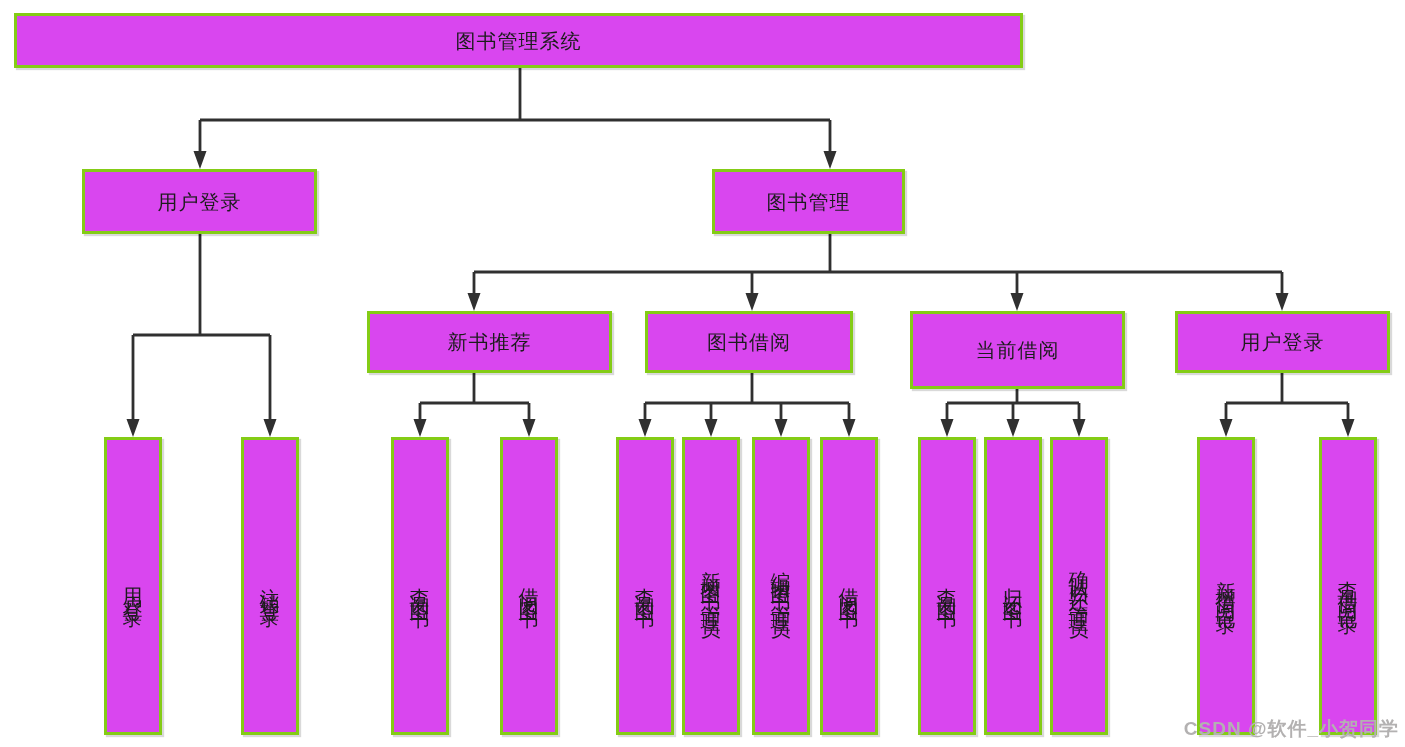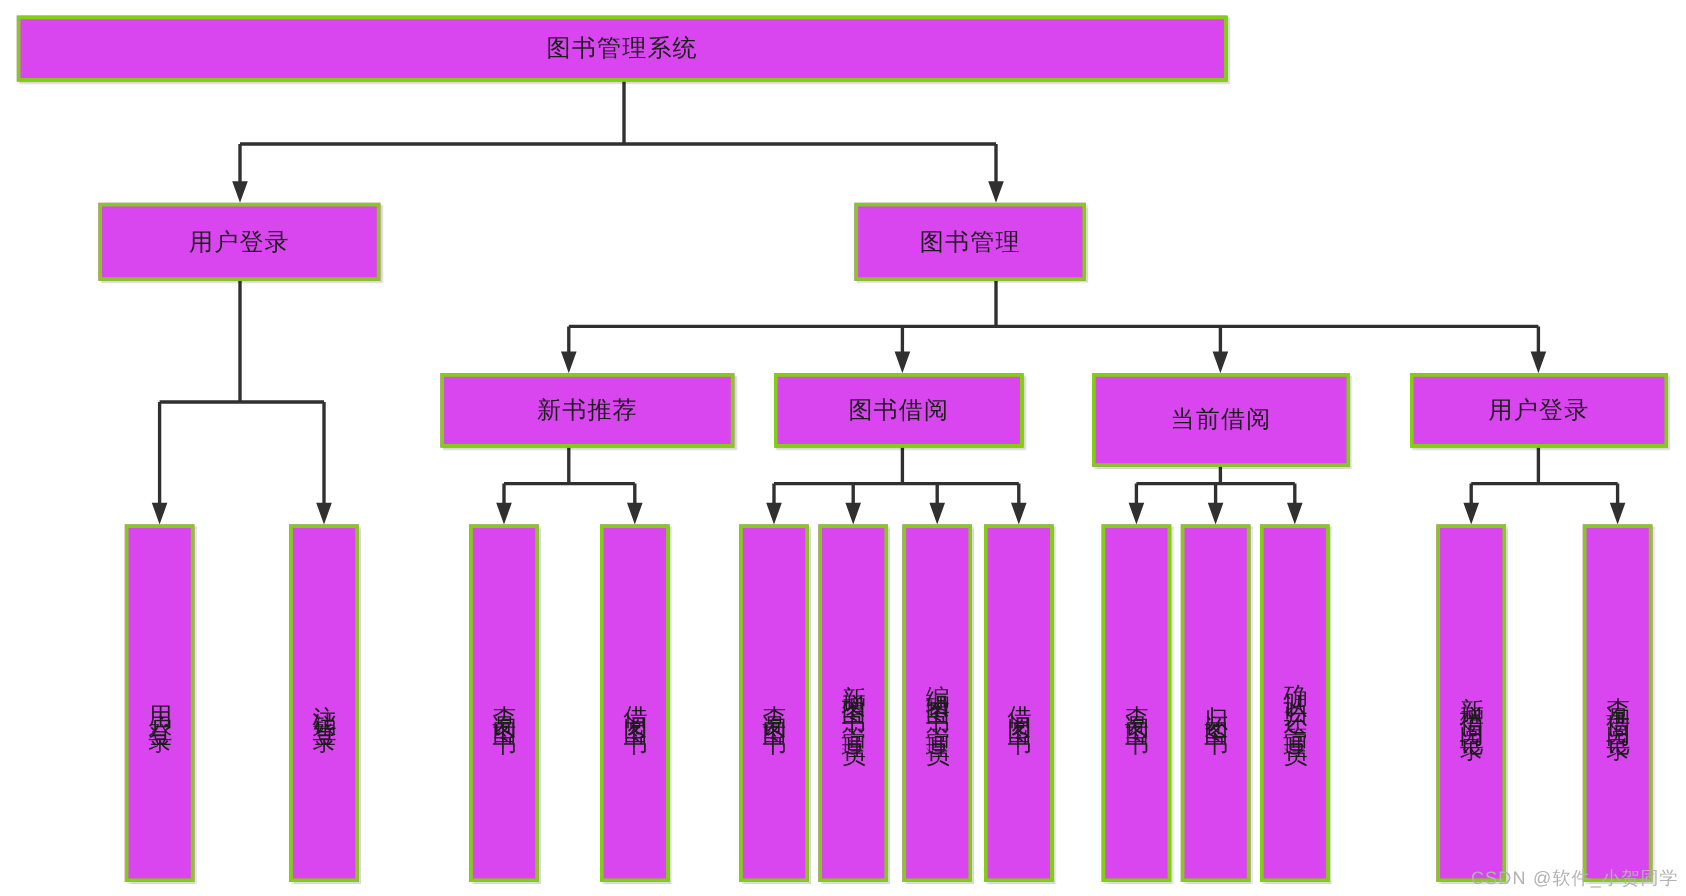--- a/index.html
+++ b/index.html
@@ -42,25 +42,26 @@
     color: #1c1c1c;
     font-size: 20px;
     line-height: 1;
     letter-spacing: 7px;
     white-space: nowrap;
   }
   #watermark {
     position: absolute;
     right: 6px;
     bottom: 5px;
-    font-size: 15px;
+    font-size: 19px;
     color: #b3b1b1;
     letter-spacing: 1px;
     z-index: 5;
     white-space: nowrap;
+    font-weight: bold;
   }
 </style>
 </head>
 <body>
 
 <div id="canvas">
 
   <svg id="connectors" viewBox="0 0 1405 747" xmlns="http://www.w3.org/2000/svg">
 
     <path fill="none" stroke="#303030" stroke-width="2.8" d="

